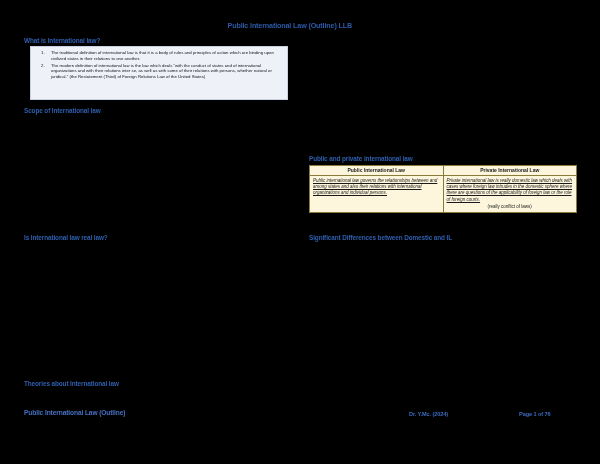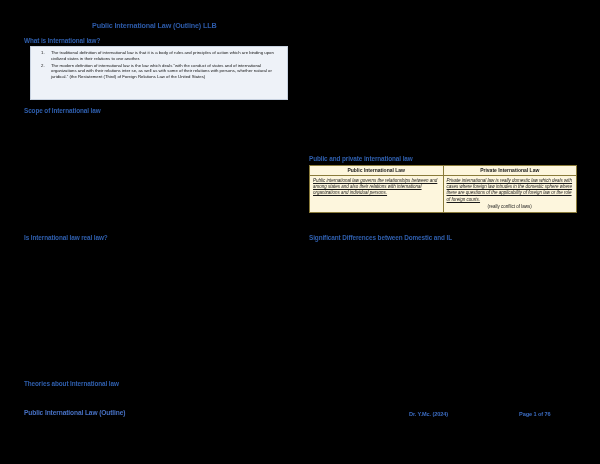--- a/index.html
+++ b/index.html
@@ -18,21 +18,21 @@
     background: #000000;
     overflow: hidden;
   }
 
   
   .doc-title {
     position: absolute;
     left: 92px;
     top: 21px;
     width: 260px;
-    text-align: left;
+    text-align: right;
     font-size: 7.2px;
     font-weight: bold;
     color: #2c5aa8;
     letter-spacing: -0.15px;
     line-height: 9px;
     filter: blur(0.35px);
     white-space: nowrap;
     overflow: hidden;
   }
 

